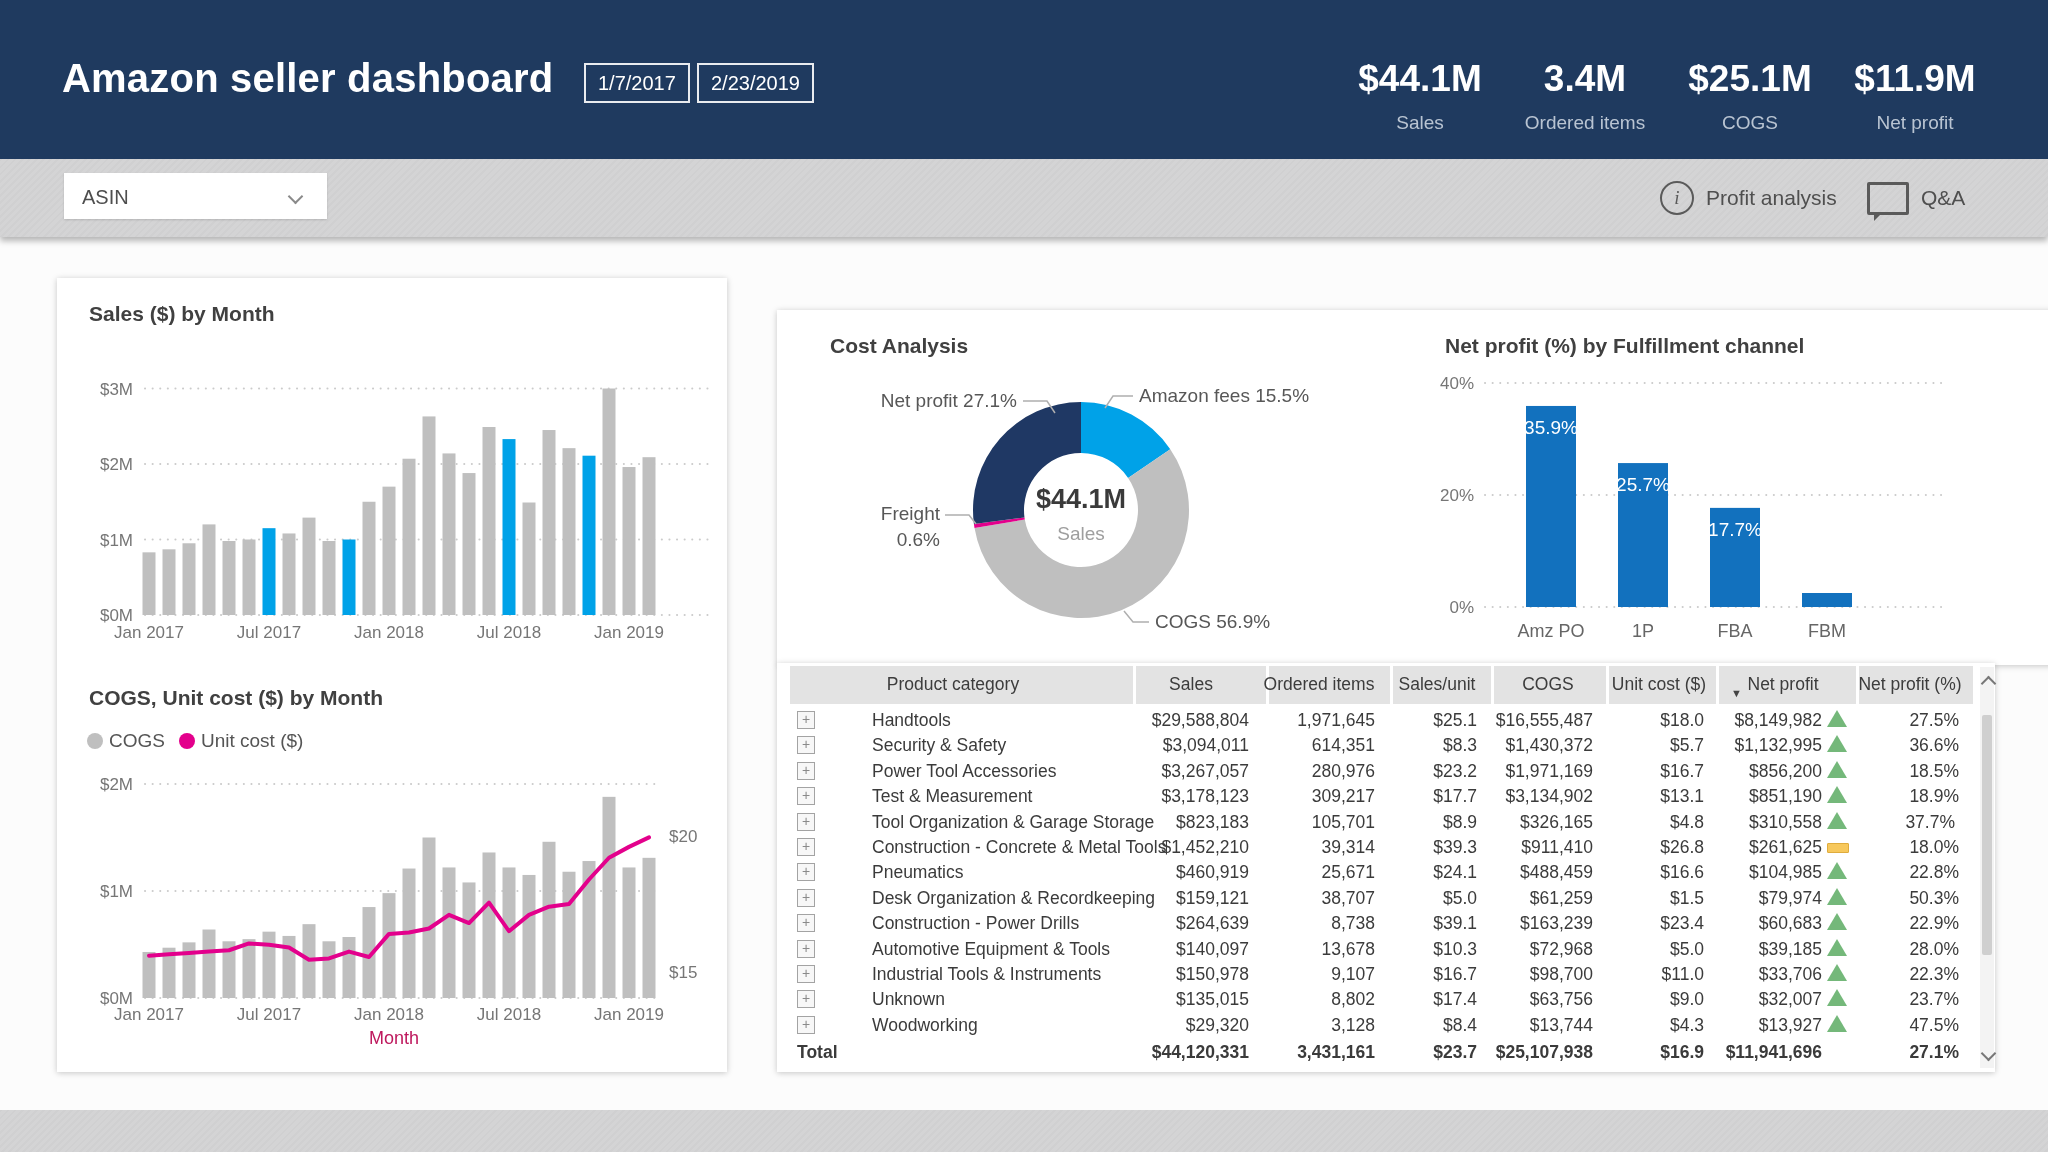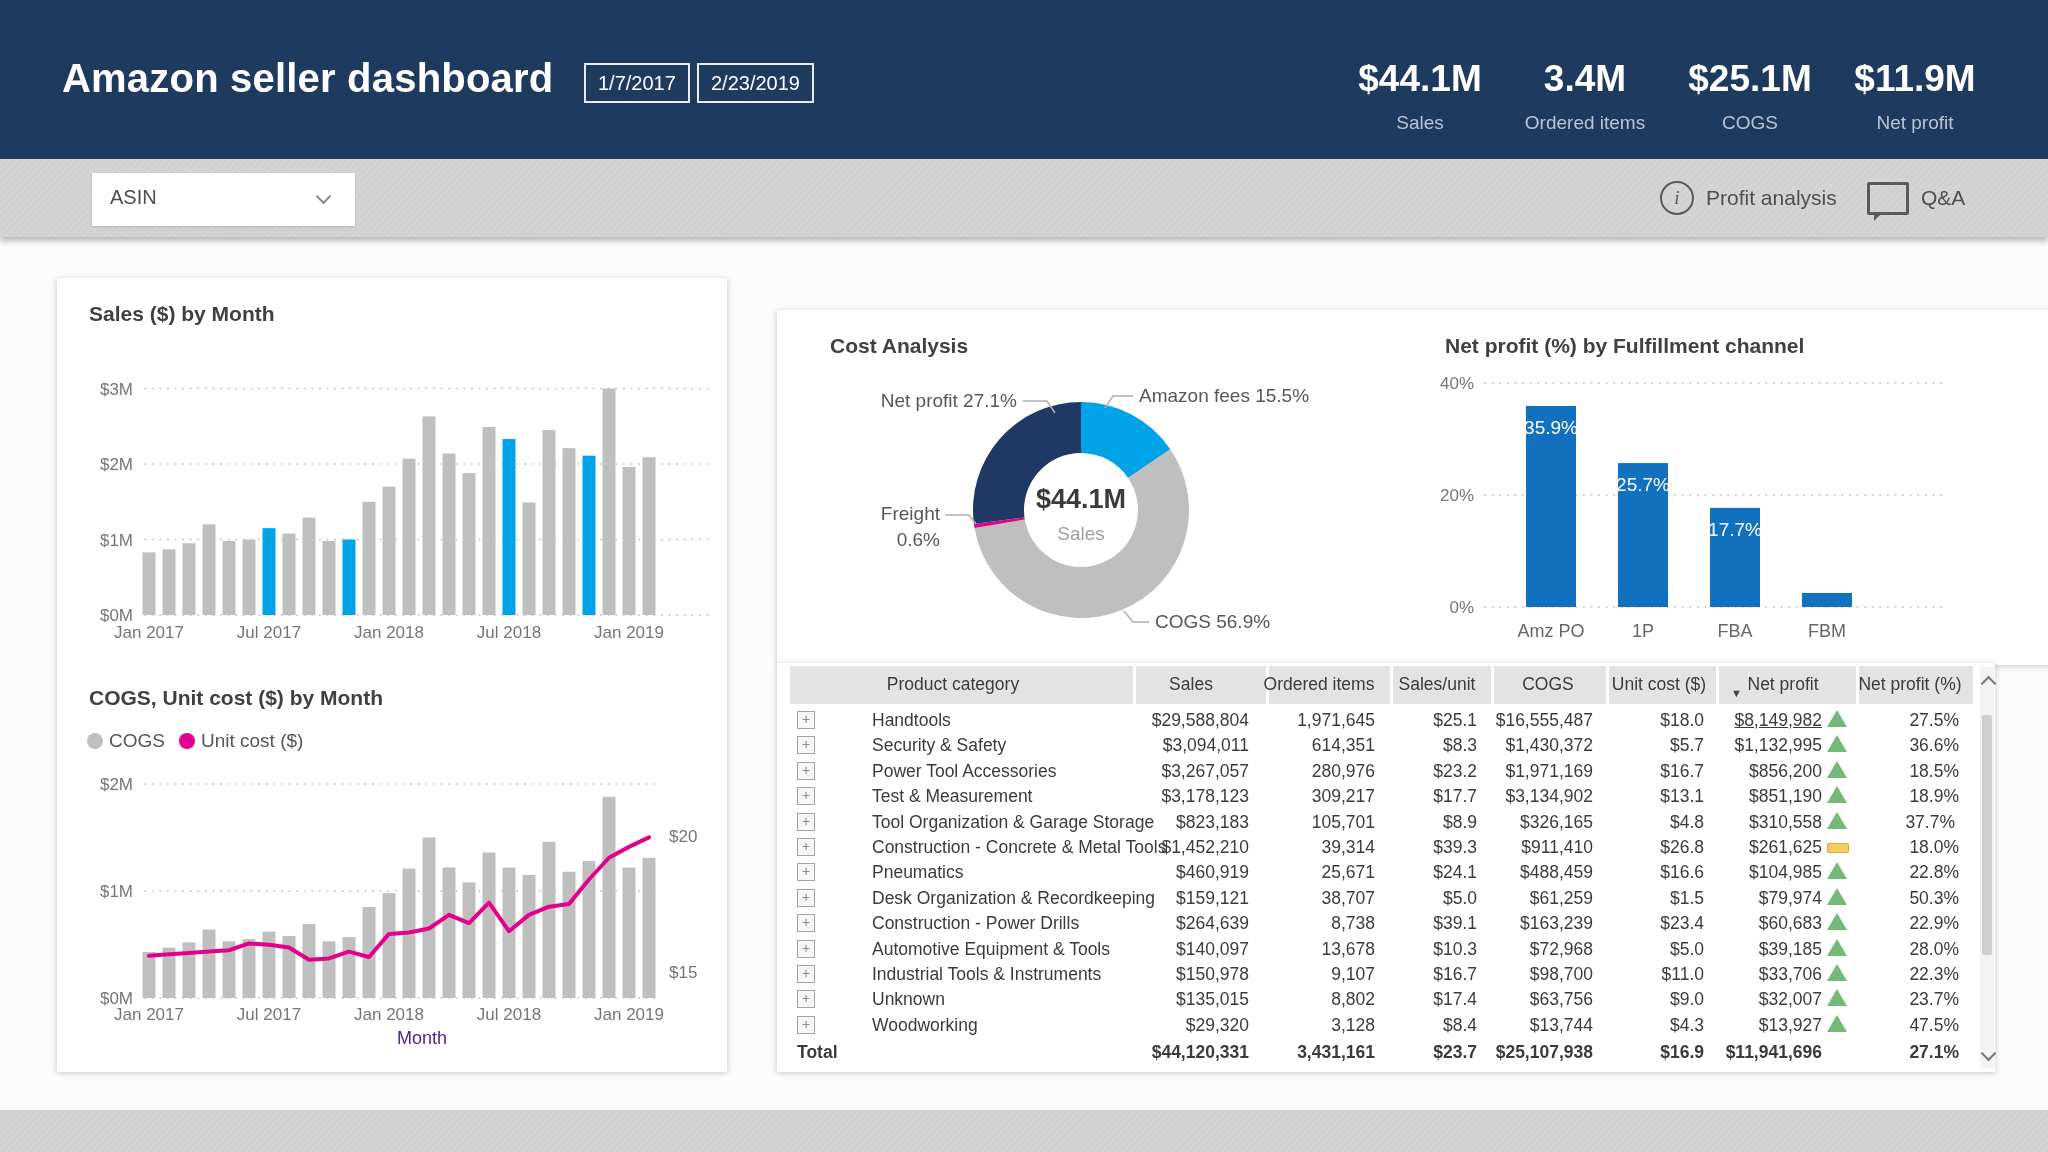--- a/index.html
+++ b/index.html
@@ -11,21 +11,21 @@
   .topbar{position:absolute;left:0;top:0;width:2048px;height:159px;background:#1F3A5F;z-index:3;}
   .app-title{position:absolute;left:62px;top:56px;font-size:40px;font-weight:bold;color:#FFFFFF;letter-spacing:.2px;}
   .date-box{position:absolute;top:63px;height:36px;border:2px solid rgba(255,255,255,.9);color:#FFF;
     font-size:20px;display:flex;align-items:center;justify-content:center;padding:0 12px;background:transparent;}
   .kpi{position:absolute;top:58px;transform:translateX(-50%);text-align:center;color:#FFF;}
   .kpi .v{font-size:37px;font-weight:bold;white-space:nowrap;}
   .kpi .l{font-size:19px;color:#B9C4D2;margin-top:12px;white-space:nowrap;}
   .filterbar{position:absolute;left:0;top:159px;width:2048px;height:78px;background:#D4D4D5;z-index:2;
     background-image:repeating-linear-gradient(135deg,rgba(0,0,0,.02) 0 2px,transparent 2px 5px);
     box-shadow:0 4px 6px rgba(0,0,0,.28);}
-  .slicer{position:absolute;left:92px;top:14px;width:263px;height:53px;background:#FFF;box-shadow:0 1px 2px rgba(0,0,0,.15);}
+  .slicer{position:absolute;left:64px;top:14px;width:263px;height:46px;background:#FFF;box-shadow:0 1px 2px rgba(0,0,0,.15);}
   .slicer .val{position:absolute;left:18px;top:13px;font-size:20px;color:#4E4E4E;}
   .chev{display:inline-block;width:9px;height:9px;border-right:2px solid #8A8A8A;border-bottom:2px solid #8A8A8A;}
   .chev.down{transform:rotate(45deg);}
   .slicer .chev{position:absolute;right:26px;top:18px;}
   .fb-item{position:absolute;top:0;height:78px;display:flex;align-items:center;gap:12px;color:#4F4F4F;font-size:21px;}
   .info-circle{width:30px;height:30px;border:2px solid #5A5A5A;border-radius:50%;display:flex;align-items:center;justify-content:center;
     font-size:19px;color:#5A5A5A;font-family:"Liberation Serif",serif;font-style:italic;}
   .bubble{position:relative;width:36px;height:27px;border:3px solid #5A5A5A;border-radius:2px;background:transparent;}
   .bubble:after{content:"";position:absolute;left:4px;bottom:-9px;width:0;height:0;
     border-left:9px solid #5A5A5A;border-bottom:9px solid transparent;}
@@ -34,21 +34,21 @@
     background-image:repeating-linear-gradient(135deg,rgba(0,0,0,.02) 0 2px,transparent 2px 5px);
     box-shadow:0 -2px 4px rgba(0,0,0,.15);}
   .card{position:absolute;background:#FFF;box-shadow:0 1px 6px rgba(0,0,0,.22);}
   #left-card{left:57px;top:41px;width:670px;height:794px;}
   #topright-card{left:777px;top:41px;width:1354px;height:355px;margin-top:32px;}
   #table-card{left:777px;top:426px;width:1218px;height:409px;}
   .chart-title{position:absolute;font-size:21px;font-weight:bold;color:#404040;white-space:nowrap;}
   .legend{position:absolute;display:flex;align-items:center;gap:14px;font-size:19px;color:#555;}
   .legend .dot{width:16px;height:16px;border-radius:50%;display:inline-block;margin-right:6px;vertical-align:-2px;}
   .legend .item{display:flex;align-items:center;}
-  .axis-note{position:absolute;font-size:18px;color:#4c1d95;margin-left:28px;}
+  .axis-note{position:absolute;font-size:18px;color:#be185d;}
   svg{position:absolute;overflow:visible;}
   
   .thead-block{position:absolute;top:3px;height:38px;background:#E3E3E3;}
   .th-label{position:absolute;top:11px;transform:translateX(-50%);font-size:17.5px;color:#3C3C3C;white-space:nowrap;}
   .sort-caret{position:absolute;font-size:11px;color:#444;}
   .trow{position:absolute;left:0;width:1218px;height:26px;font-size:17.5px;color:#3B3B3B;}
   .trow.total{font-weight:bold;}
   .cell-r{position:absolute;top:3px;white-space:nowrap;}
   .cat-label{position:absolute;left:95px;top:3px;white-space:nowrap;}
   .plus-box{position:absolute;left:20px;top:4px;width:16px;height:16px;border:1px solid #A3A3A3;background:#F7F7F7;
@@ -271,21 +271,21 @@
       </div>
     <div id="table-body">
         <div class="trow" style="top: 44px;">
           <div class="plus-box">+</div>
           <div class="cat-label">Handtools</div>
           <div class="cell-r" style="right: 746px;">$29,588,804</div>
           <div class="cell-r" style="right: 620px;">1,971,645</div>
           <div class="cell-r" style="right: 518px;">$25.1</div>
           <div class="cell-r" style="right: 402px;">$16,555,487</div>
           <div class="cell-r" style="right: 291px;">$18.0</div>
-          <div class="cell-r" style="right: 173px; text-decoration: underline;">$8,149,982</div>
+          <div class="cell-r" style="right: 173px;">$8,149,982</div>
           <div class="cell-r" style="right: 36px;">27.5%</div>
           <div class="ind-up"></div>
         </div>
         <div class="trow" style="top: 69.4px;">
           <div class="plus-box">+</div>
           <div class="cat-label">Security &amp; Safety</div>
           <div class="cell-r" style="right: 746px;">$3,094,011</div>
           <div class="cell-r" style="right: 620px;">614,351</div>
           <div class="cell-r" style="right: 518px;">$8.3</div>
           <div class="cell-r" style="right: 402px;">$1,430,372</div>

